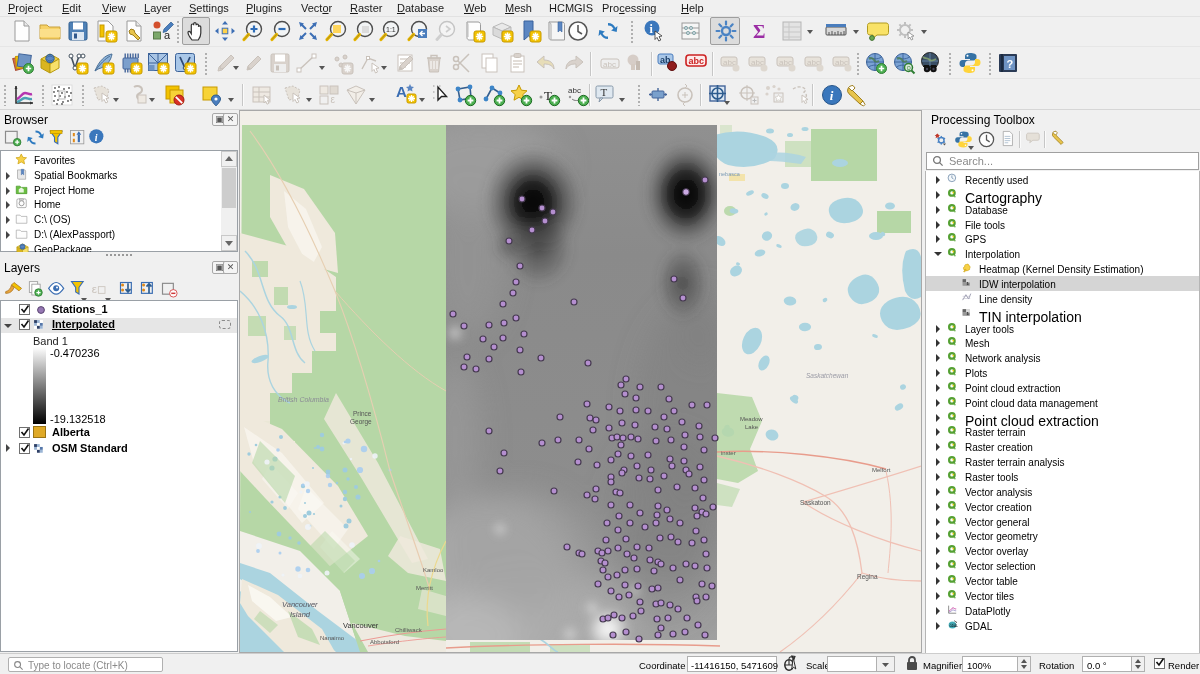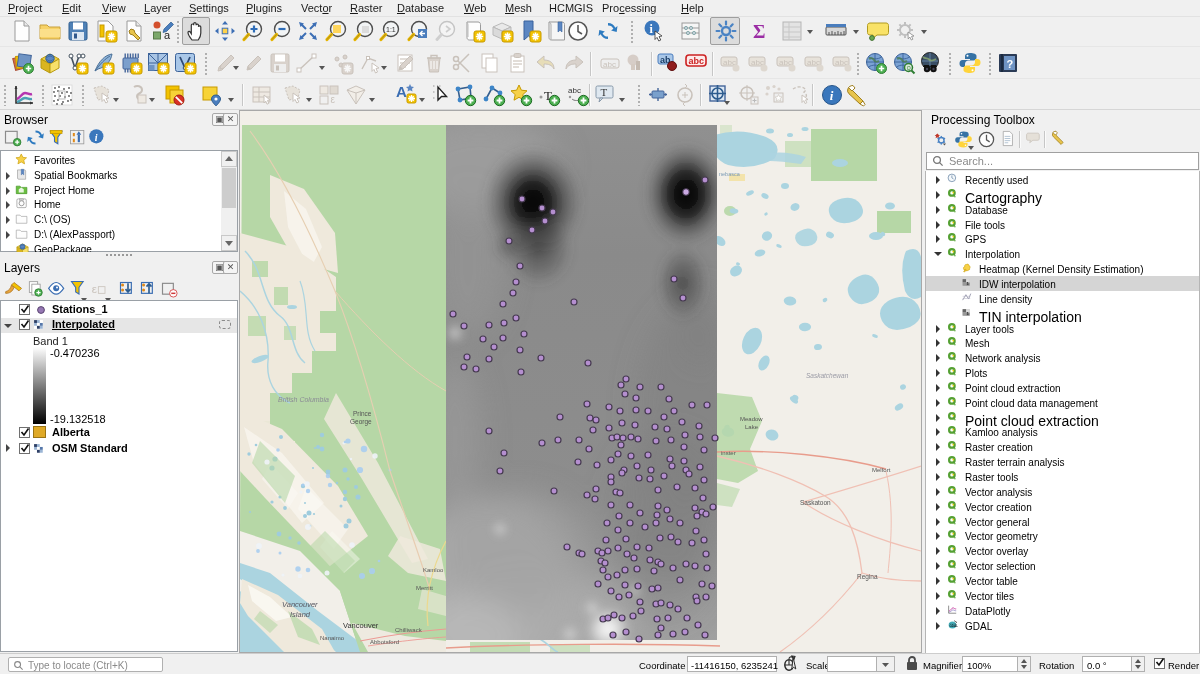--- a/index.html
+++ b/index.html
@@ -1026,21 +1026,21 @@
 <div class="txt" style="left:965px;top:412.5px;font-size:14px">Point cloud extraction</div>
 <svg class="abs" style="left:934px;top:428px" width="8" height="8" viewBox="0 0 8 8">
     <path d="M2 0l4 4-4 4z" fill="#333"></path>
   </svg>
 <svg class="abs" style="left:947px;top:425px" width="13" height="13" viewBox="0 0 24 24">
     <circle cx="9" cy="9" r="7.2" fill="#54a033"></circle>
     <circle cx="9" cy="9" r="3" fill="#fff"></circle>
     <path d="M12.5 12.5l4 4-2.6 1z" fill="#54a033"></path>
     <path d="M9.2 8.8l4.6-3-1.8 4.8z" fill="#f3cd02"></path>
   </svg>
-<div class="txt" style="left:965px;top:426.5px;font-size:10px">Kamloo analysis</div>
+<div class="txt" style="left:965px;top:426.5px;font-size:10px">Raster terrain</div>
 <svg class="abs" style="left:934px;top:443px" width="8" height="8" viewBox="0 0 8 8">
     <path d="M2 0l4 4-4 4z" fill="#333"></path>
   </svg>
 <svg class="abs" style="left:947px;top:440px" width="13" height="13" viewBox="0 0 24 24">
     <circle cx="9" cy="9" r="7.2" fill="#54a033"></circle>
     <circle cx="9" cy="9" r="3" fill="#fff"></circle>
     <path d="M12.5 12.5l4 4-2.6 1z" fill="#54a033"></path>
     <path d="M9.2 8.8l4.6-3-1.8 4.8z" fill="#f3cd02"></path>
   </svg>
 <div class="txt" style="left:965px;top:441.5px;font-size:10px">Raster creation</div>
@@ -1165,21 +1165,21 @@
 <div class="txt" style="left:965px;top:620.5px;font-size:10px">GDAL</div>
 <div class="abs" style="left:0;top:653px;width:1200px;height:21px;background:#f0f0f0;border-top:1px solid #cdcdcd"></div>
 <div class="abs" style="left:8px;top:657px;width:155px;height:15px;background:#fff;border:1px solid #b0b0b0;border-radius:2px"></div>
 <svg class="abs" style="left:13px;top:660px" width="11" height="11" viewBox="0 0 12 12">
     <circle cx="5" cy="5" r="3.2" fill="none" stroke="#888" stroke-width="1.2"></circle>
     <path d="M7.5 7.5l3 3" stroke="#888" stroke-width="1.2"></path>
   </svg>
 <div class="txt" style="left:28px;top:660px;color:#8a8a8a;font-size:10px">Type to locate (Ctrl+K)</div>
 <div class="txt" style="left:639px;top:660px;font-size:9.5px">Coordinate</div>
 <div class="abs" style="left:687px;top:656px;width:90px;height:16px;background:#fff;border:1px solid #b0b0b0"></div>
-<div class="txt" style="left:691px;top:660px;font-size:9.5px">-11416150, 6235241</div>
+<div class="txt" style="left:691px;top:660px;font-size:9.5px">-11416150, 5471609</div>
 <svg class="abs" style="left:781px;top:655px" width="17" height="17" viewBox="0 0 17 17">
     <ellipse cx="8" cy="10" rx="4.2" ry="5.2" fill="none" stroke="#2a2a2a" stroke-width="1.5"></ellipse>
     <path d="M8 5v5M4 10h8" stroke="#2a2a2a" stroke-width="1.1"></path>
     <path d="M8 4c0-2 2-2.6 3.5-1.8M11 1l3 .5-1 2.8z" stroke="#2a2a2a" stroke-width="1.1" fill="none"></path>
     <path d="M12 2l2.8 12-2.2-1.8-1.8 2.2z" fill="#f0f0f0" stroke="#2a2a2a" stroke-width="1"></path>
   </svg>
 <div class="txt" style="left:806px;top:660px;font-size:9.5px">Scale</div>
 <div class="abs" style="left:827px;top:656px;width:68px;height:16px;background:#fff;border:1px solid #b0b0b0"></div>
 <div class="txt" style="left:829px;top:690px;font-size:11px">1:12757406</div>
 <div class="abs" style="left:876px;top:656px;width:19px;height:16px;background:#f0f0f0;border:1px solid #b0b0b0"></div>

